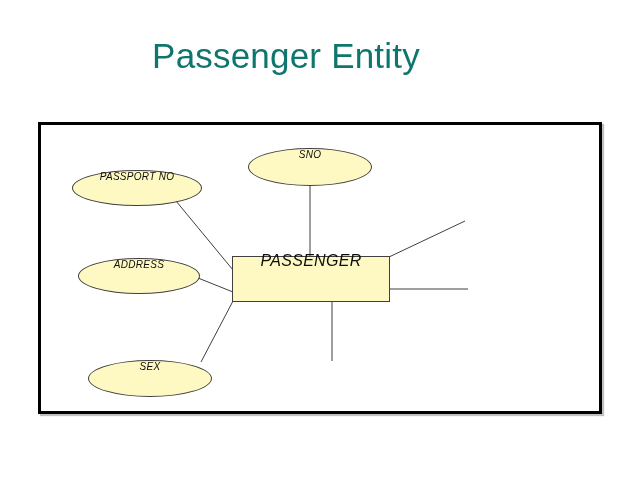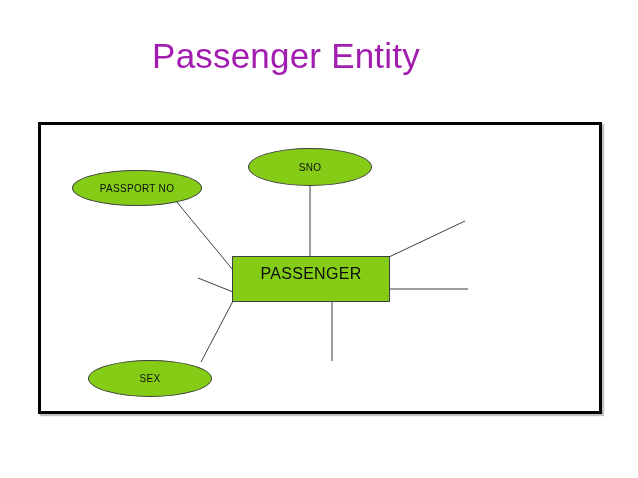--- a/index.html
+++ b/index.html
@@ -23,21 +23,21 @@
     background: #ffffff;
   }
   #slide-title {
     position: absolute;
     left: 0;
     top: 34px;
     width: 572px;
     text-align: center;
     font-size: 35px;
     font-weight: normal;
-    color: #a21caf;
+    color: #0f766e;
     letter-spacing: 0.2px;
     line-height: 44px;
     white-space: nowrap;
   }
   #diagram-frame {
     position: absolute;
     left: 38px;
     top: 122px;
     width: 564px;
     height: 292px;
@@ -51,27 +51,28 @@
     left: 0;
     top: 0;
     width: 638px;
     height: 478px;
     pointer-events: none;
   }
   .node {
     position: absolute;
     box-sizing: border-box;
     display: flex;
-    align-items: center;
+    align-items: flex-start;
     justify-content: center;
-    background: #84cc16;
+    background: #fef9c3;
     color: #0d0d0d;
     font-size: 10px;
     letter-spacing: 0.3px;
     white-space: nowrap;
+    font-style: italic;
   }
   .ellipse {
     border: 1px solid #3f3f3f;
     border-radius: 50%;
   }
   .entity-box {
     border: 1px solid #3f3f3f;
     border-radius: 0;
     font-size: 16px;
   }
@@ -113,20 +114,23 @@
 
   <div class="node ellipse" id="node-sno">
     <span class="node-label">SNO</span>
   </div>
 
   <div class="node ellipse" id="node-passport">
     <span class="node-label">PASSPORT NO</span>
   </div>
 
 
+  <div class="node ellipse" id="node-address">
+    <span class="node-label">ADDRESS</span>
+  </div>
 
 
   <div class="node ellipse" id="node-sex">
     <span class="node-label">SEX</span>
   </div>
 
 
   <div class="node entity-box" id="node-passenger">
     <span class="node-label">PASSENGER</span>
   </div>

